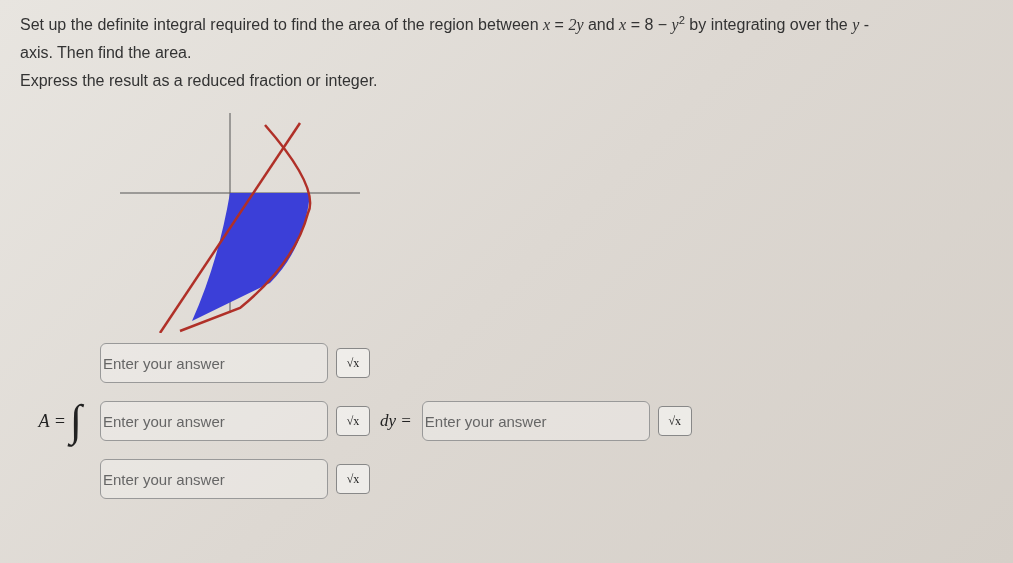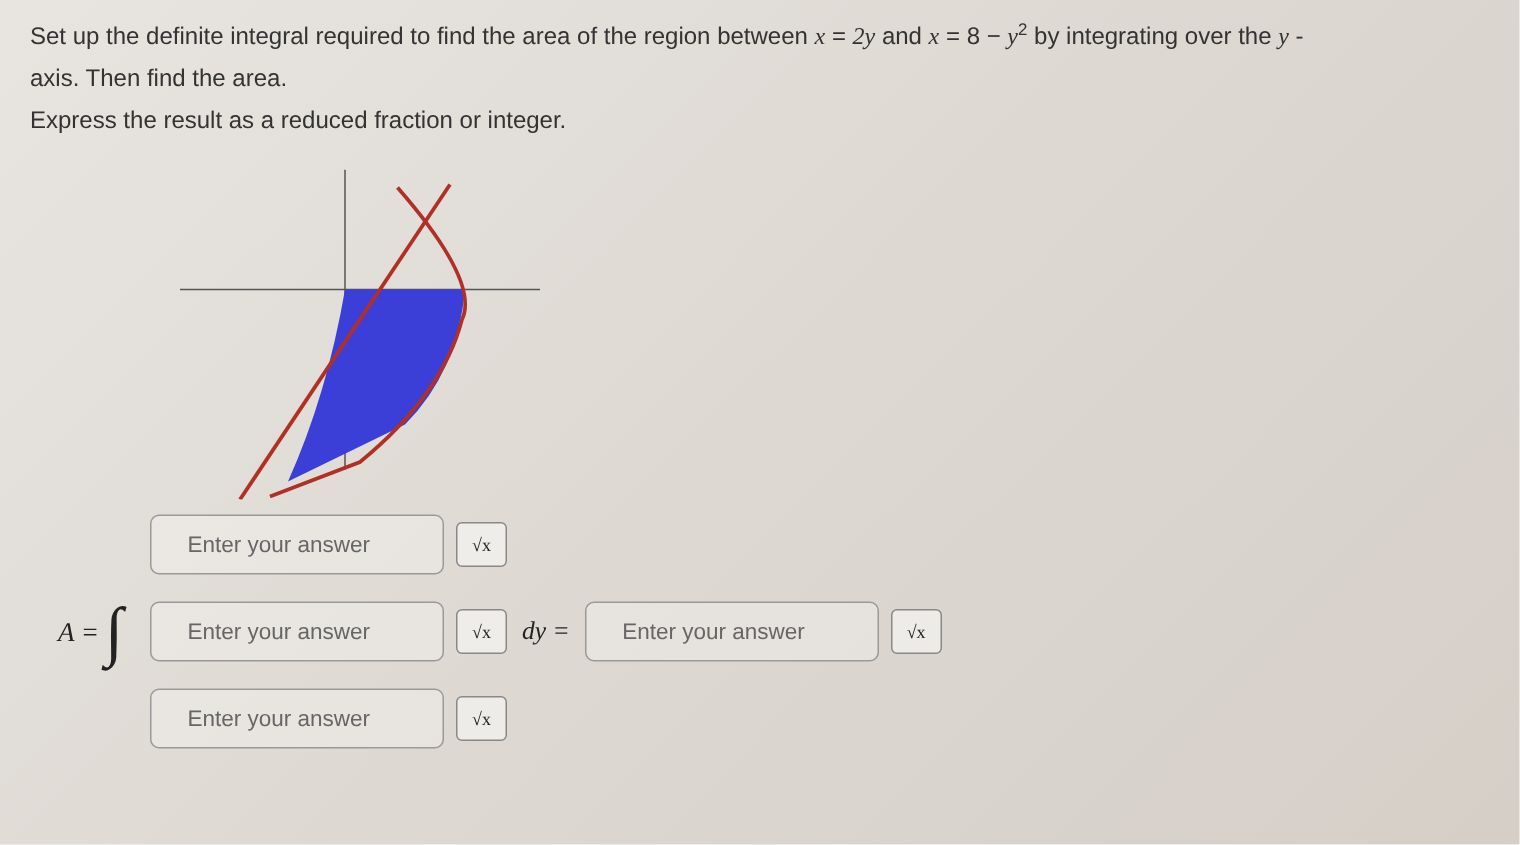--- a/index.html
+++ b/index.html
@@ -44,24 +44,24 @@
       font-size: 44px;
       font-style: normal;
       line-height: 0.6;
       margin-left: 4px;
       margin-right: 4px;
     }
     .input-box {
       background: rgba(255,255,255,0.3);
       border: 1px solid #999;
       border-radius: 6px;
-      padding: 10px 24px;
+      padding: 10px 2px;
       font-size: 15px;
       color: #555;
-      width: 196px;
+      width: 228px;
       height: 40px;
       font-family: Arial, sans-serif;
       outline: none;
     }
     .input-box::placeholder { color: #666; }
     .sqrt-btn {
       width: 34px;
       height: 30px;
       border: 1px solid #888;
       border-radius: 4px;

